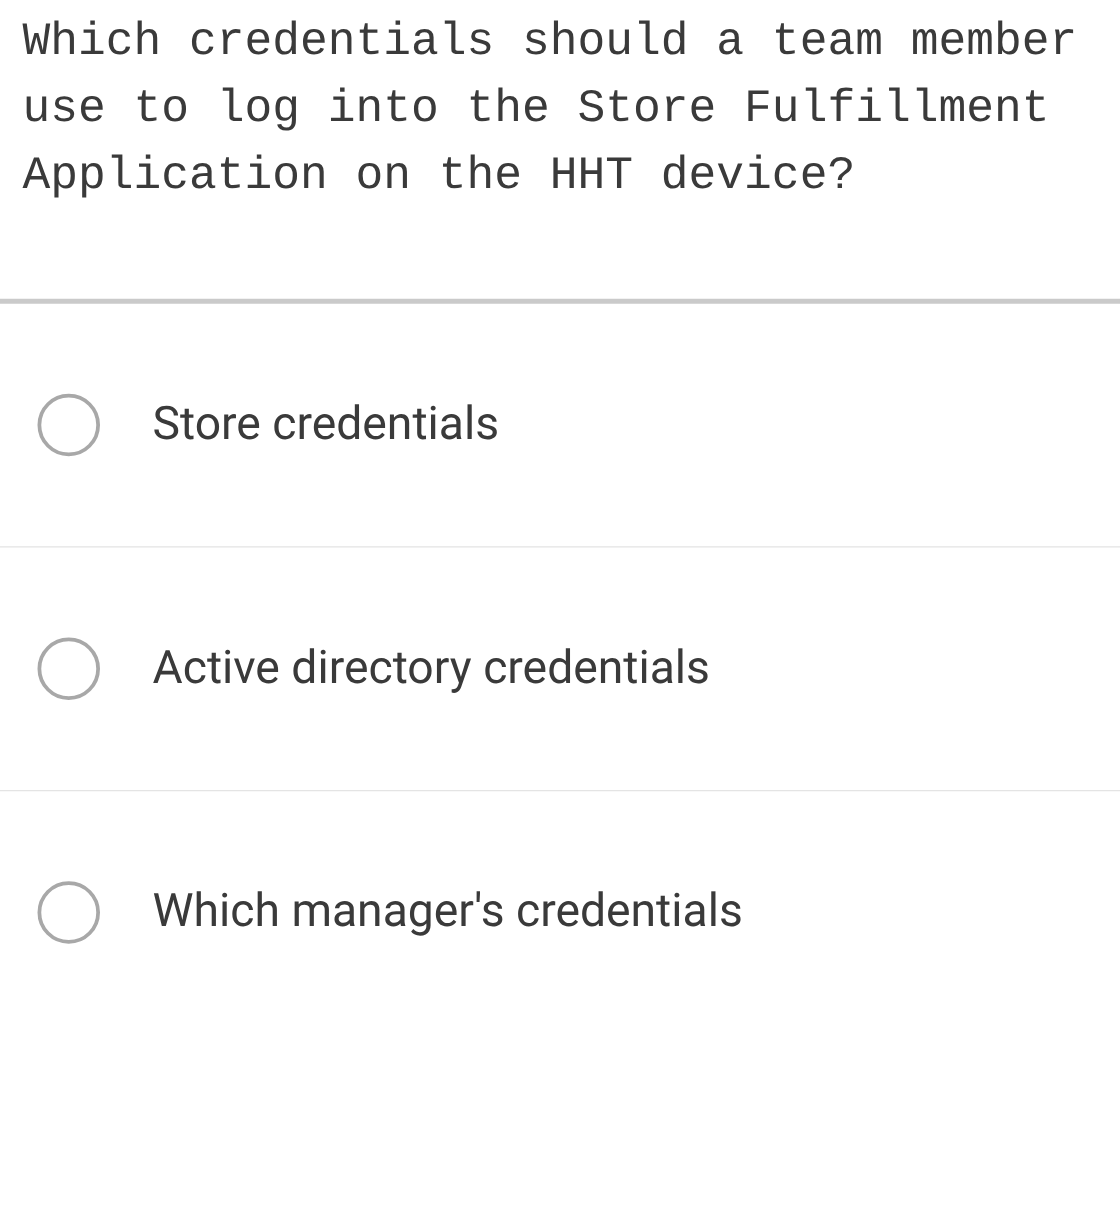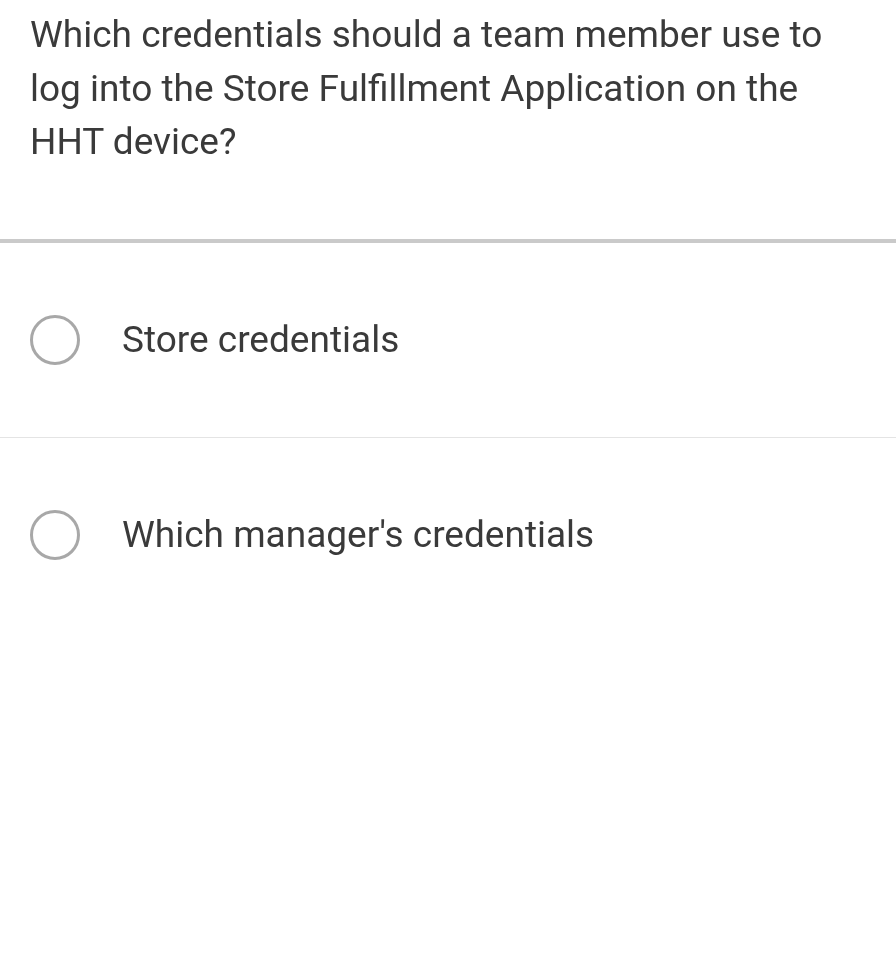--- a/index.html
+++ b/index.html
@@ -7,21 +7,22 @@
       padding: 0;
       box-sizing: border-box;
     }
     body {
       font-family: -apple-system, BlinkMacSystemFont, "Segoe UI", Roboto, Helvetica, Arial, sans-serif;
       width: 896px;
       background: #ffffff;
       color: #3c3c3c;
     }
     .question-block {
-      padding: 8px 18px 70px 30px;
+      padding: 8px 18px 70px 18px;
+      font-family: Liberation Mono, monospace;
     }
     .question-text {
       font-size: 37px;
       line-height: 1.45;
       color: #3a3a3a;
       font-weight: 400;
     }
     .divider {
       height: 4px;
       background: #cacaca;
@@ -66,19 +67,23 @@
 
 <div class="divider"></div>
 
 <div class="options">
 
   <div class="option">
     <div class="radio"></div>
     <div class="option-label">Store credentials</div>
   </div>
 
+  <div class="option">
+    <div class="radio"></div>
+    <div class="option-label">Active directory credentials</div>
+  </div>
 
   <div class="option">
     <div class="radio"></div>
     <div class="option-label">Which manager's credentials</div>
   </div>
 
 </div>
 
 </body></html>

